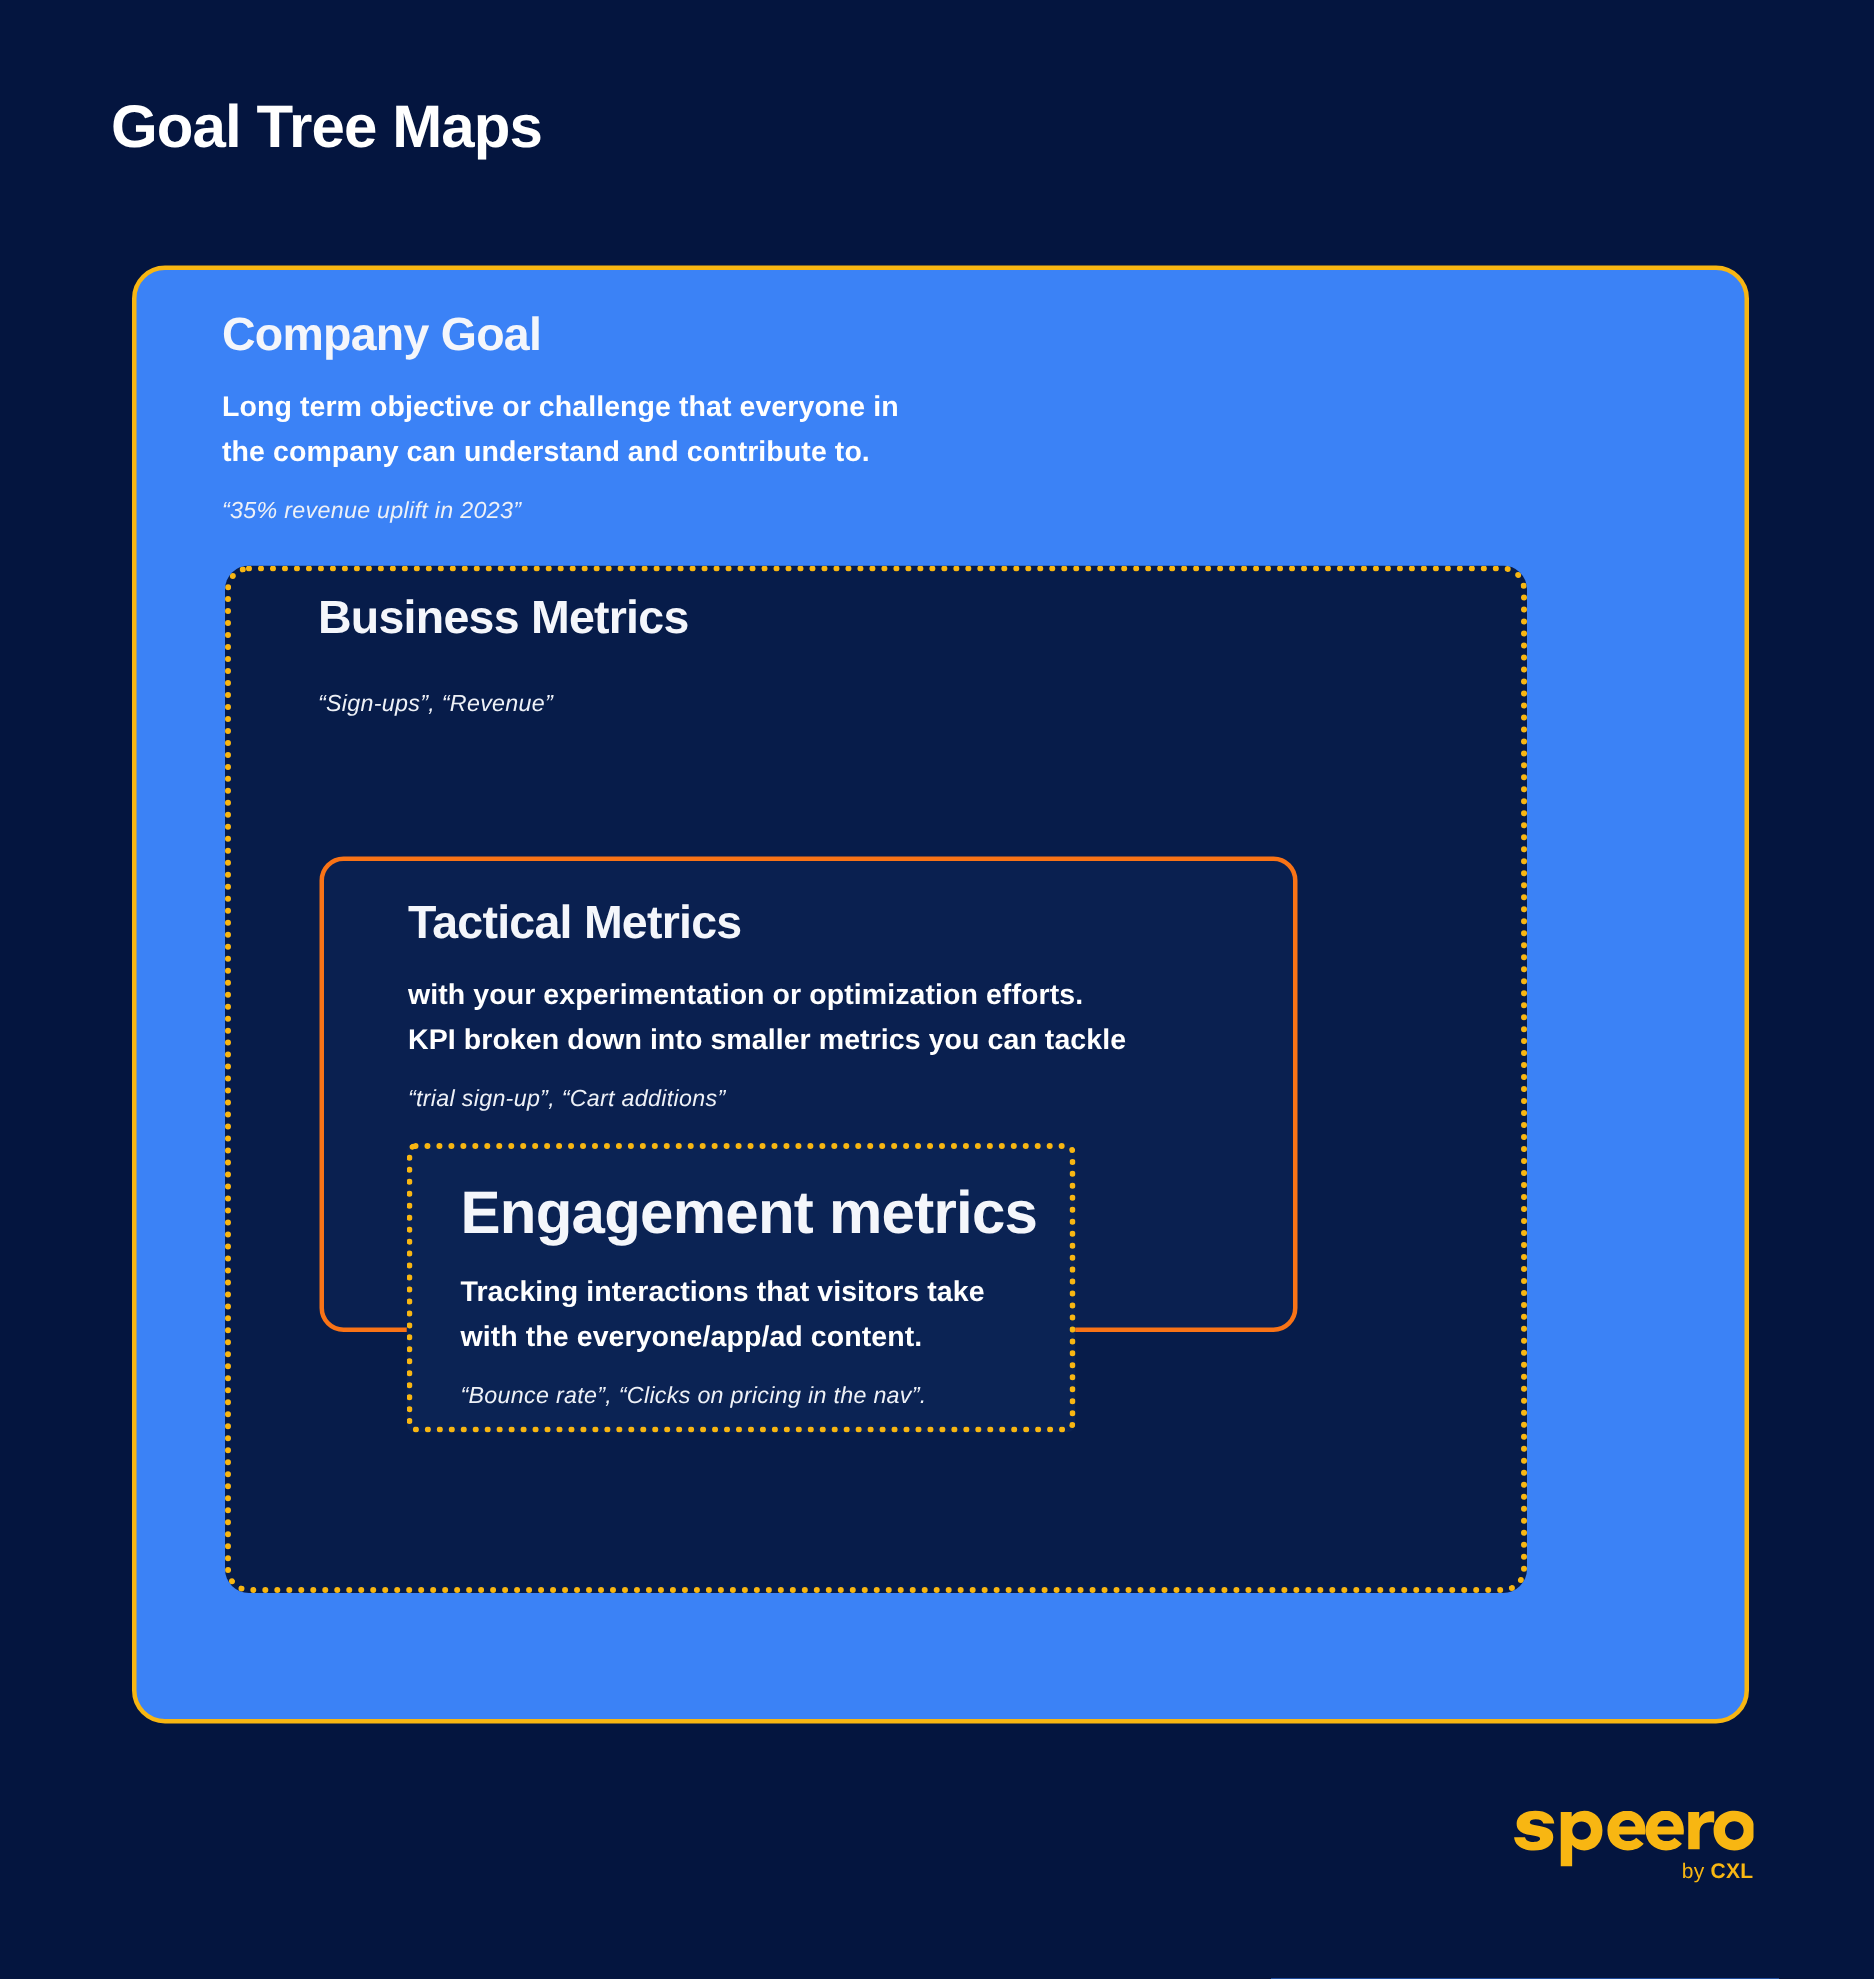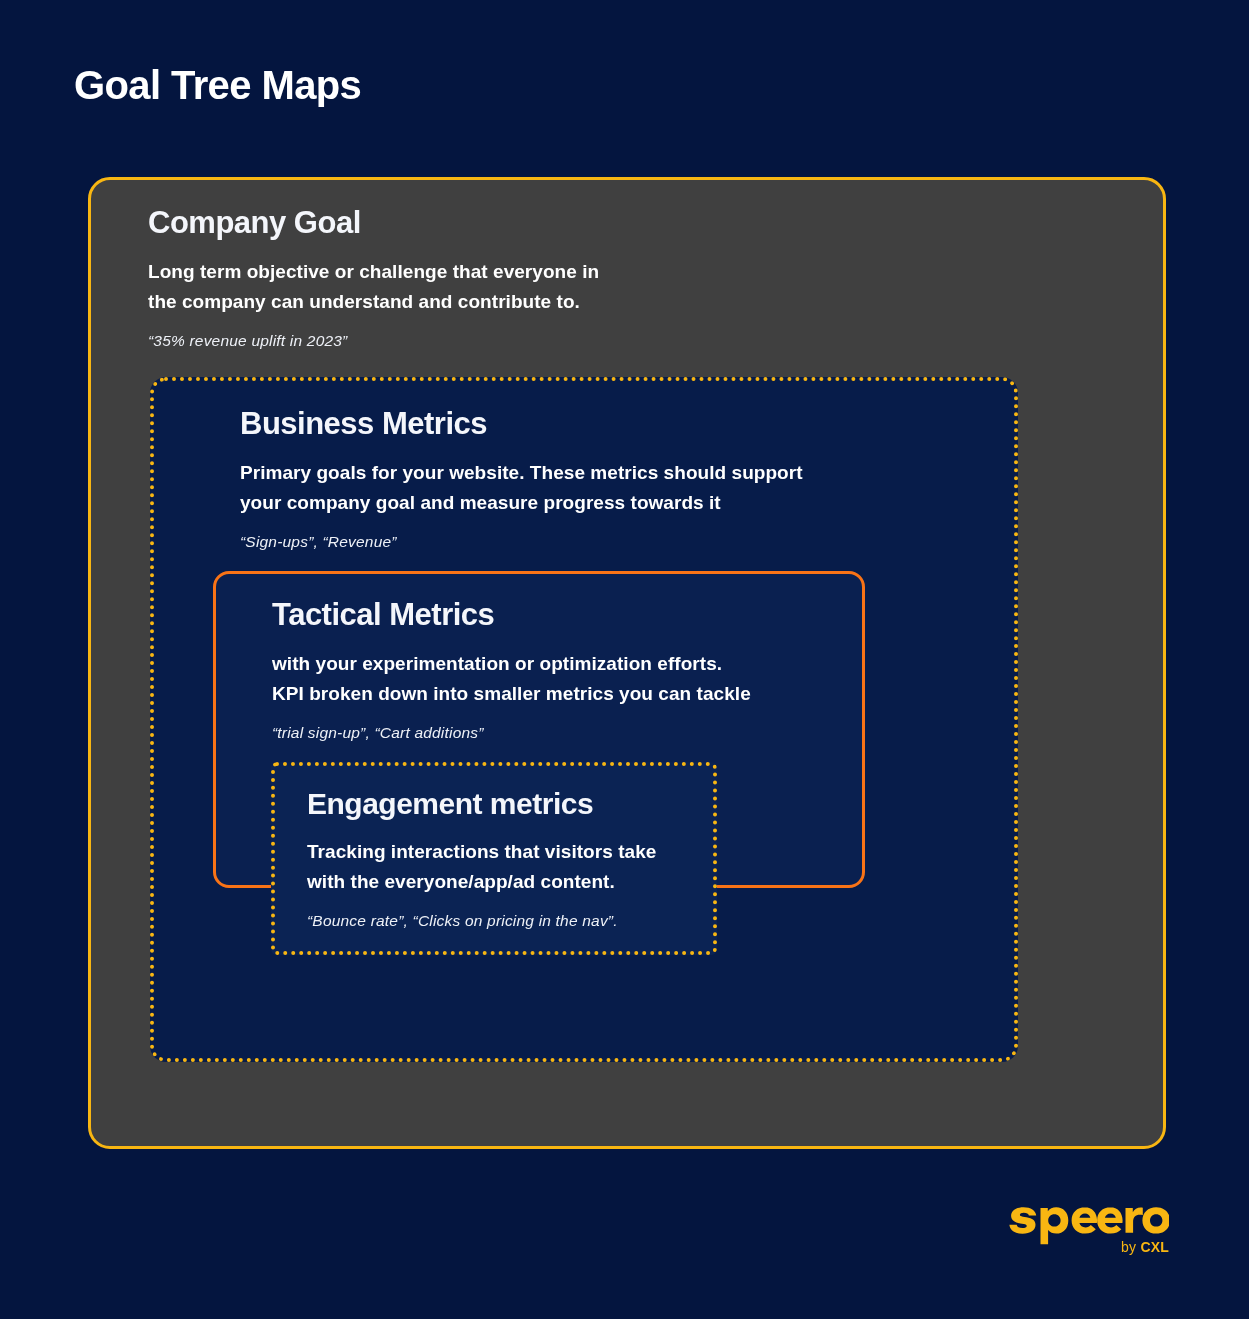--- a/index.html
+++ b/index.html
@@ -37,21 +37,21 @@
   
   .level-company {
     position: absolute;
     left: 88px;
     top: 177px;
     width: 1078px;
     height: 972px;
     box-sizing: border-box;
     border: 3px solid #f8b612;
     border-radius: 22px;
-    background: #404040;
+    background: #3b82f6;
   }
 
   
   .level-business {
     position: absolute;
     left: 59px;
     top: 197px;
     width: 868px;
     height: 685px;
     box-sizing: border-box;
@@ -93,41 +93,41 @@
   .heading {
     color: #f4f6fb;
     font-weight: bold;
     line-height: 1.05;
     letter-spacing: -0.5px;
     white-space: nowrap;
   }
   .h-company      { font-size: 31px; }
   .h-business     { font-size: 31px; }
   .h-tactical     { font-size: 31px; }
-  .h-engagement   { font-size: 30px; }
+  .h-engagement   { font-size: 40px; }
 
   .desc {
     color: #ffffff;
     font-weight: bold;
     font-size: 19px;
     line-height: 1.58;
     letter-spacing: 0.05px;
   }
 
   .quote {
     color: #eef1f7;
     font-style: italic;
     font-size: 15.5px;
     line-height: 1.4;
     letter-spacing: 0.2px;
   }
 
   
   .c-company    { left: 57px;  top: 27px;  }
-  .c-business   { left: 58px;  top: 27px; margin-left: 28px;  }
+  .c-business   { left: 58px;  top: 15px;  }
   .c-tactical   { left: 56px;  top: 25px;  }
   .c-engagement { left: 32px;  top: 22px;  }
 
   .spacer-sm { height: 13px; }
   .spacer-md { height: 17px; }
 
   
   .logo {
     position: absolute;
     left: 1009px;
@@ -165,24 +165,20 @@
       </div>
       <div class="spacer-sm"></div>
       <div class="quote">“35% revenue uplift in 2023”</div>
     </div>
 
     <div class="level-business">
 
       <div class="block-inner c-business">
         <div class="heading h-business">Business Metrics</div>
         <div class="spacer-md"></div>
-        <div class="desc">
-          <div>Primary goals for your website. These metrics should support</div>
-          <div>your company goal and measure progress towards it</div>
-        </div>
         <div class="spacer-sm"></div>
         <div class="quote">“Sign-ups”, “Revenue”</div>
       </div>
 
       <div class="level-tactical">
 
         <div class="block-inner c-tactical">
           <div class="heading h-tactical">Tactical Metrics</div>
           <div class="spacer-md"></div>
           <div class="desc">

